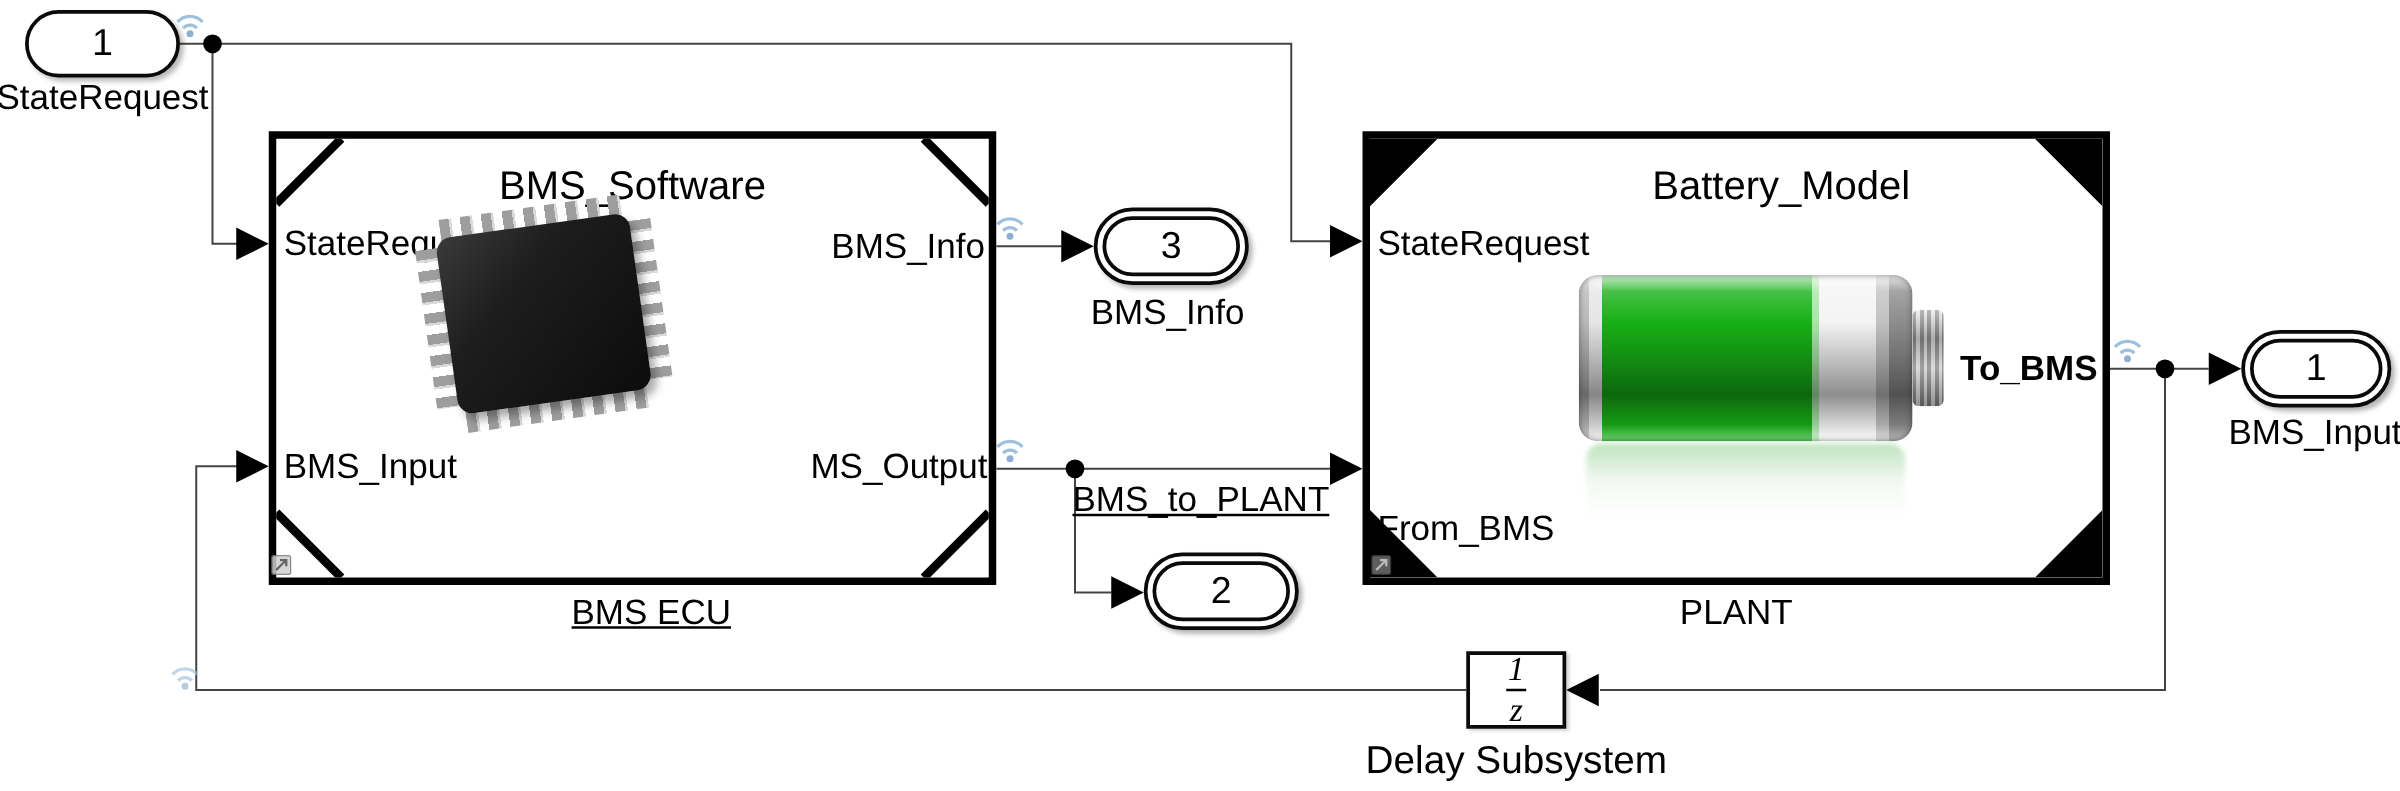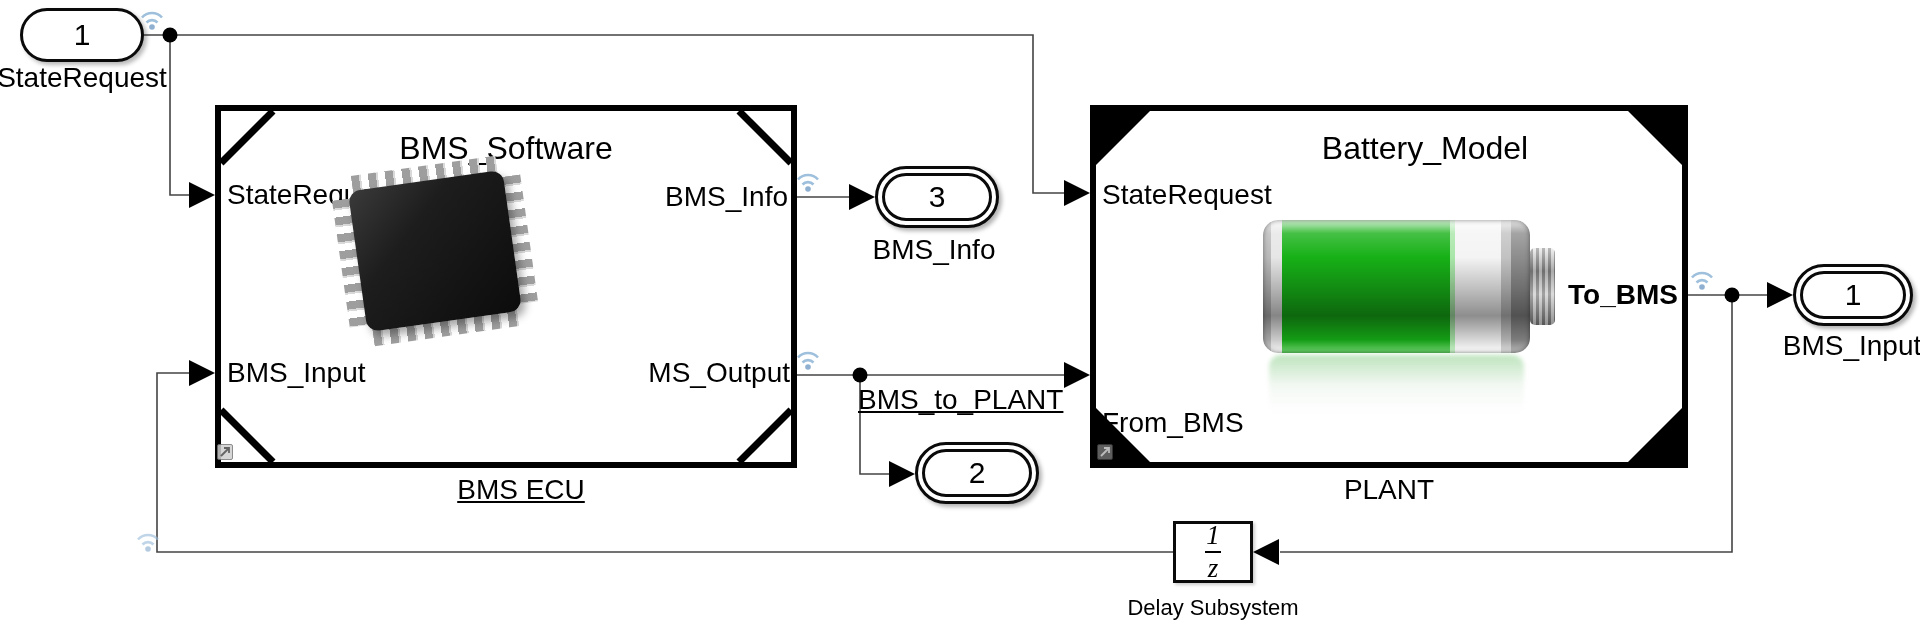--- a/index.html
+++ b/index.html
@@ -217,15 +217,15 @@
   </div>
   <div class="label centered" style="left:1852px;top:330px;">BMS_Input</div>
 
   <div class="delay" style="left:1173px;top:521px;width:80px;height:62px;">
     <div class="frac">
       <span>1</span>
       <span class="frac-bar"></span>
       <span>z</span>
     </div>
   </div>
-  <div class="label centered" style="left:1213px;top:592px;font-size:22px;">Delay Subsystem</div>
+  <div class="label centered" style="left:1213px;top:592px;font-size:31px;">Delay Subsystem</div>
 
 </div>
 
 </body></html>

